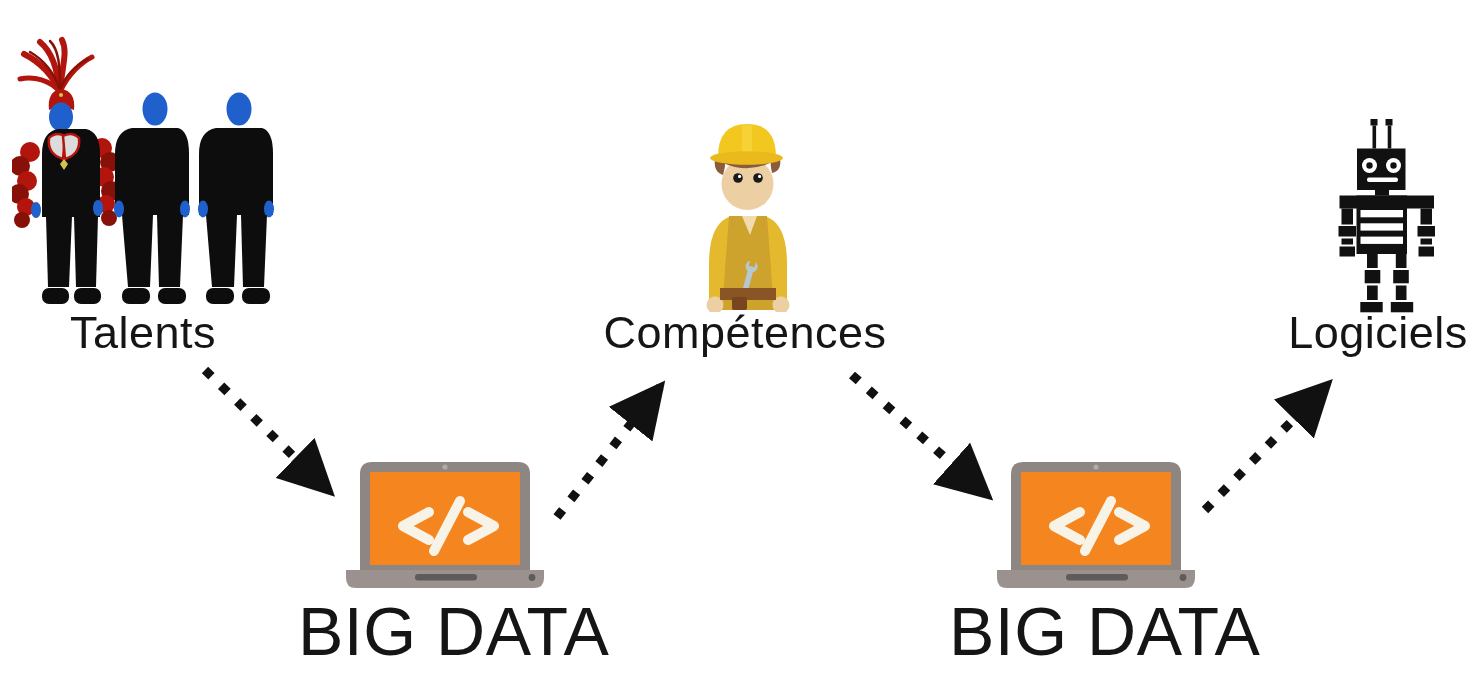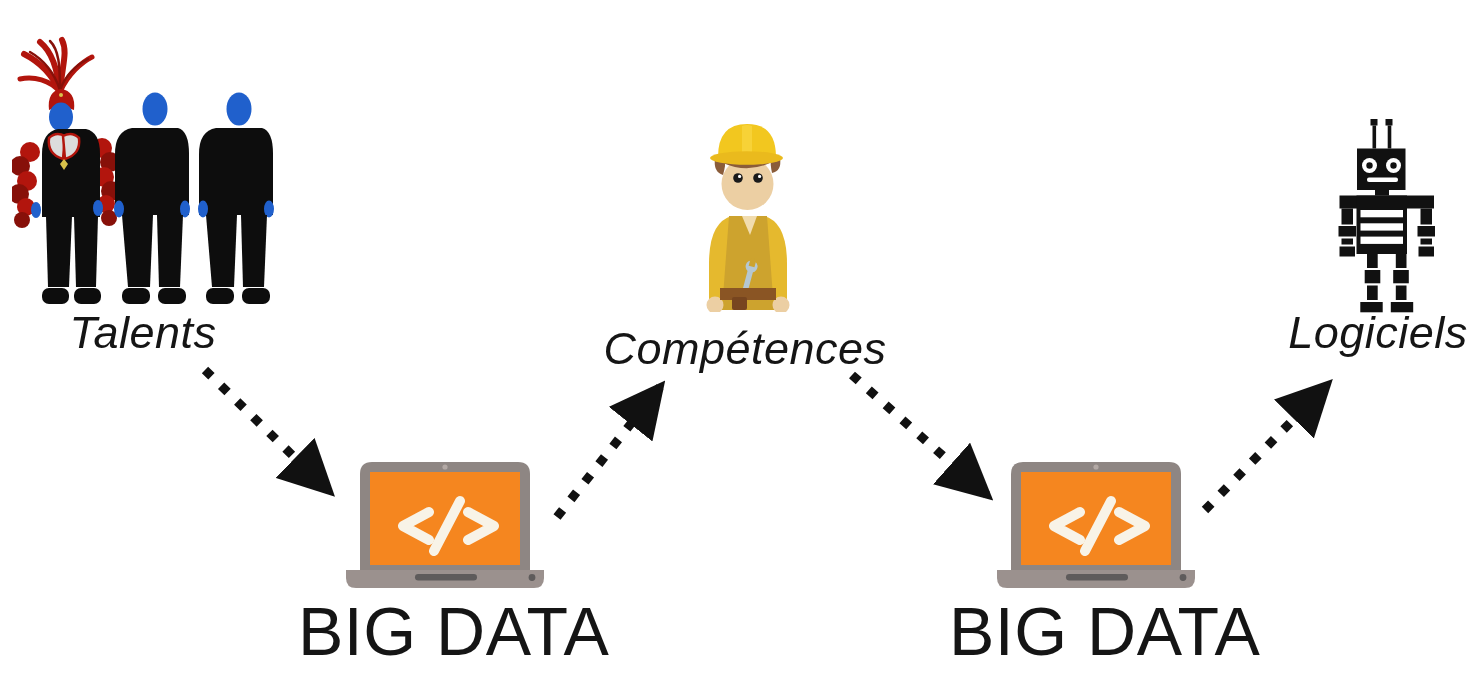--- a/index.html
+++ b/index.html
@@ -11,24 +11,24 @@
     --belt:#8a5524; --pouch:#77451f; --wrench:#b5c7d2;
     --robot:#111111; --bm-blue:#2060cc; --bm-dark:#0d0d0d;
     --bm-red:#b2150d; --bm-red2:#871009; --bm-silver:#dcdcdc; --bm-gold:#d8c24a;
   }
   html,body{margin:0;padding:0;background:var(--bg);}
   .canvas{position:relative;width:1474px;height:698px;background:var(--bg);overflow:hidden;
           font-family:"Liberation Sans","DejaVu Sans",sans-serif;color:var(--text);}
   .abs{position:absolute;}
   .label{position:absolute;text-align:center;line-height:1.1;color:var(--text);
          letter-spacing:0.5px;white-space:nowrap;}
-  .label.top{font-size:45px;top:308px;font-style:italic;}
+  .label.top{font-size:45px;top:308px;}
   .label.big{font-size:68px;top:594px;}
   .lbl-talents{left:23px;width:240px;}
-  .lbl-competences{left:575px;width:340px;margin-top:16px;}
+  .lbl-competences{left:575px;width:340px;}
   .lbl-logiciels{left:1238px;width:280px;}
   .lbl-bigdata1{left:298px;width:300px;}
   .lbl-bigdata2{left:949px;width:300px;}
   .arrows{left:0;top:0;}
   .arrows line{stroke:var(--arrow);stroke-width:9;stroke-dasharray:9 13.5;fill:none;}
   .ah{fill:var(--arrow);}
   
   .lp-lid{fill:var(--laptop-frame);} .lp-screen{fill:var(--laptop-screen);}
   .lp-base{fill:var(--laptop-base);} .lp-dark{fill:var(--laptop-dark);}
   .lp-cam{fill:var(--laptop-camera);}

